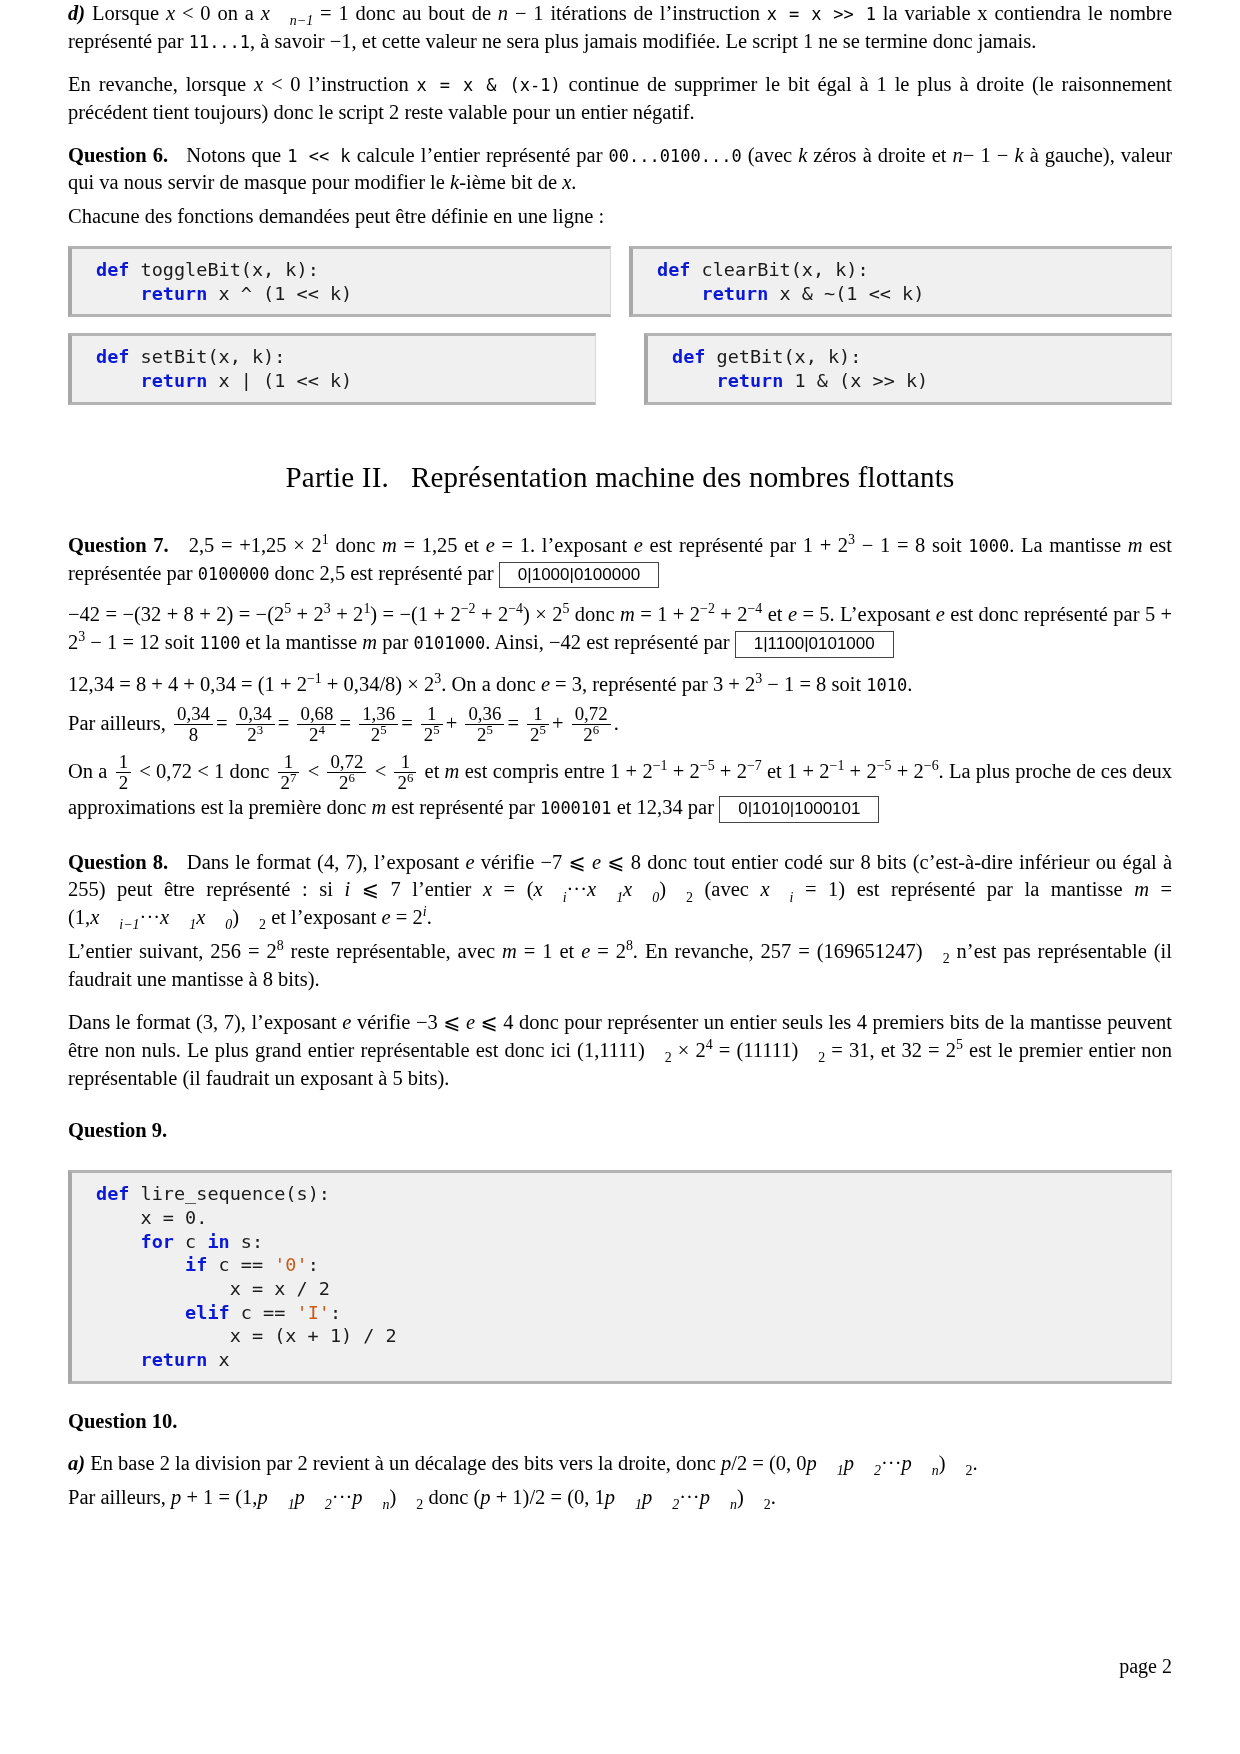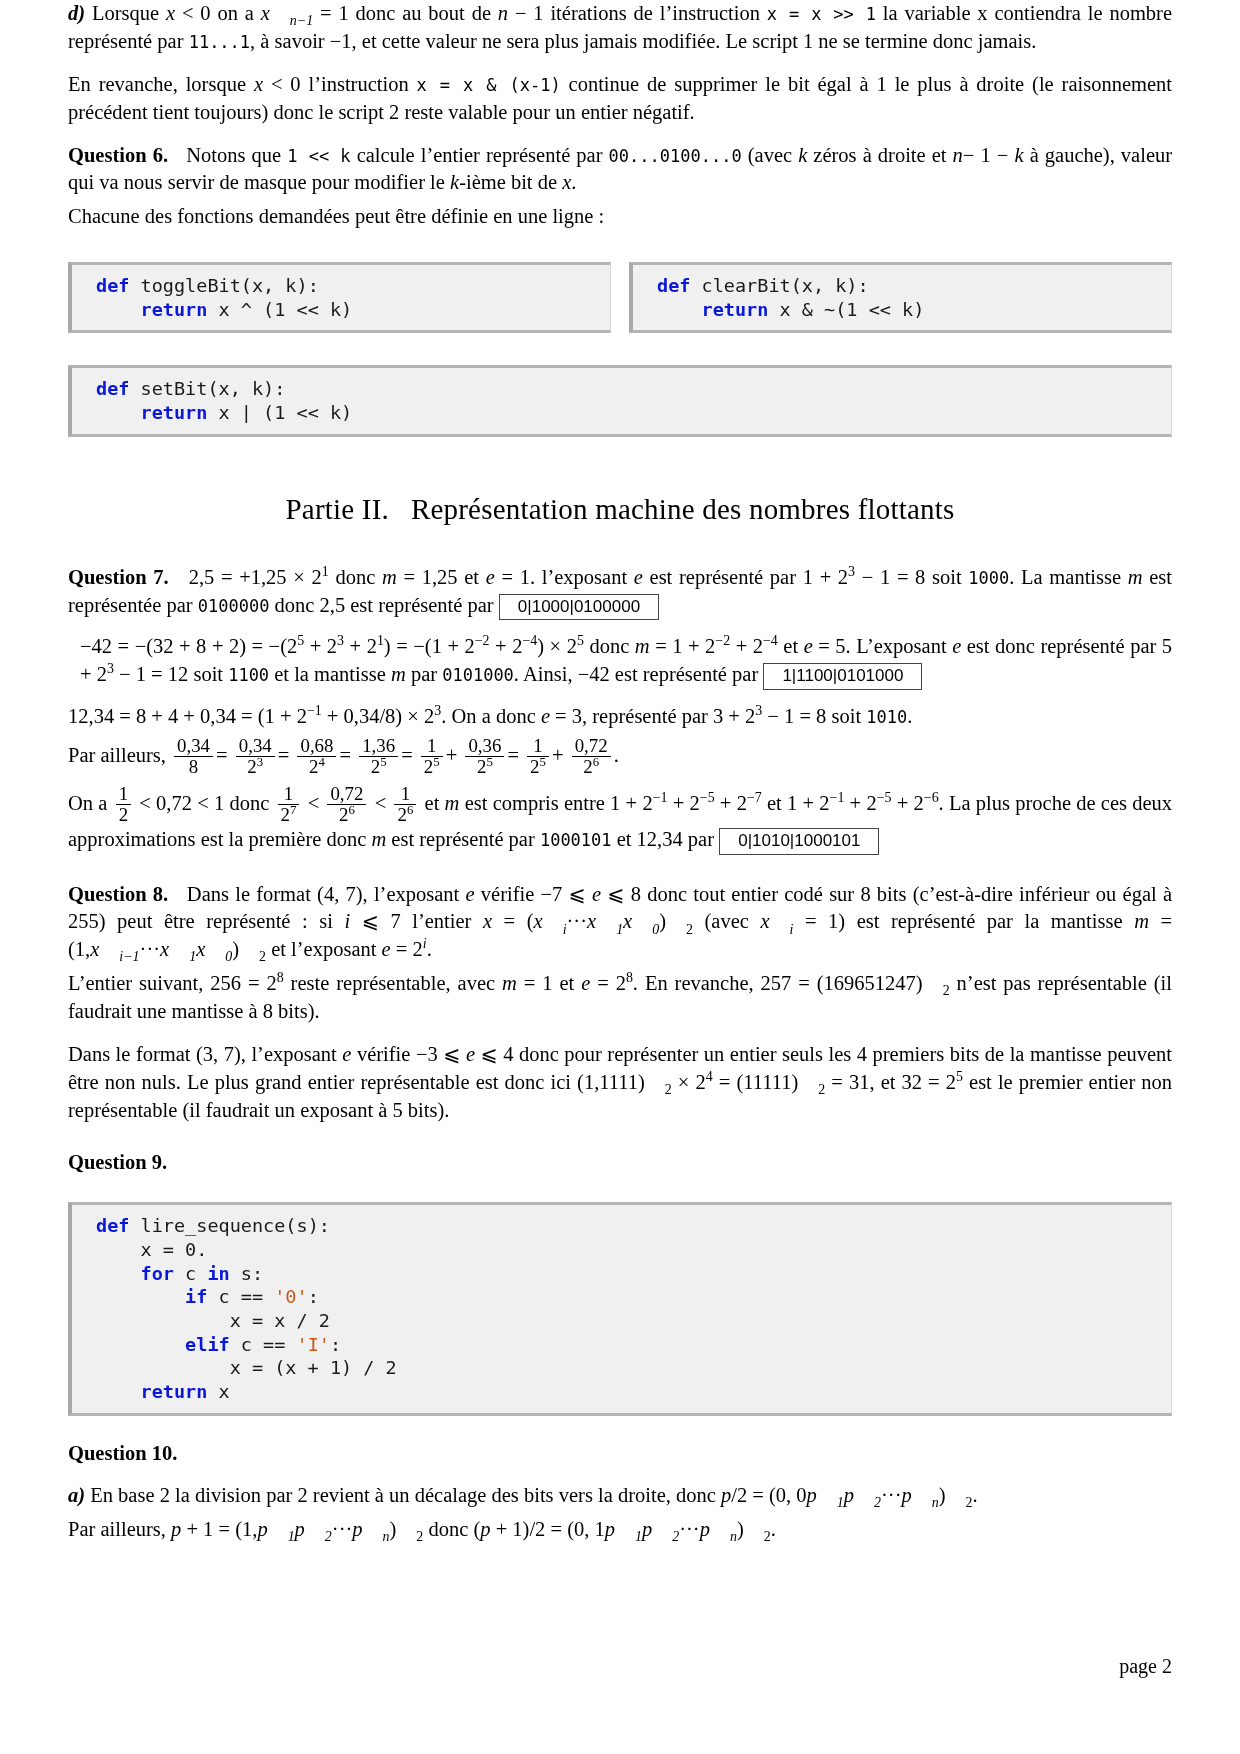--- a/index.html
+++ b/index.html
@@ -73,21 +73,21 @@
     font-family:"DejaVu Sans Mono", monospace;
     font-size:18.5px;
     line-height:1.28;
     white-space:pre;
     color:#1a1a1a;
   }
   .kw { color:#0b19d6; font-weight:bold; }
   .str { color:#c85a18; }
 
   .coderow { display:flex; gap:18px; margin-top:6px; }
-  .coderow > .codebox { flex:1 1 0;margin-top:16px; }
+  .coderow > .codebox { flex:1 1 0; }
 
   h2.part {
     text-align:center;
     font-weight:normal;
     font-size:29px;
     margin:56px 0 38px 0;
     letter-spacing:0.2px;
   }
   h2.part .sep { display:inline-block; width:22px; }
 
@@ -152,20 +152,24 @@
         <pre><span class="kw">def</span><span> clearBit(x, k):</span>
     <span class="kw">return</span><span> x &amp; ~(1 &lt;&lt; k)</span></pre>
       </div>
   </div>
 
   <div class="coderow" style="margin-top:16px;gap:48px;">
     <div class="codebox">
         <pre><span class="kw">def</span><span> setBit(x, k):</span>
     <span class="kw">return</span><span> x | (1 &lt;&lt; k)</span></pre>
       </div>
+    <div class="codebox">
+        <pre><span class="kw">def</span><span> getBit(x, k):</span>
+    <span class="kw">return</span><span> 1 &amp; (x &gt;&gt; k)</span></pre>
+      </div>
   </div>
 
   <h2 class="part">
     <span>Partie II.</span><span class="sep"></span><span>Représentation machine des nombres flottants</span>
   </h2>
 
   <p class="para tight">
     <span class="qlabel">Question 7.</span>
     &nbsp;
     <span>2,5 = +1,25 × 2</span><sup>1</sup>
@@ -178,21 +182,21 @@
     <span>est représenté par 1 + 2</span><sup>3</sup>
     <span>− 1 = 8 soit</span>
     <code class="tt">1000</code><span>. La mantisse</span>
     <i>m</i>
     <span>est représentée par</span>
     <code class="tt">0100000</code>
     <span>donc 2,5 est représenté par</span>
     <span class="boxed">0|1000|0100000</span>
   </p>
 
-  <p class="para tight" style="margin-top:13px;margin-left:12px;">
+  <p class="para tight" style="margin-top:13px;">
     <span>−42 = −(32 + 8 + 2) = −(2</span><sup>5</sup><span> + 2</span><sup>3</sup><span> + 2</span><sup>1</sup><span>) = −(1 + 2</span><sup>−2</sup><span> + 2</span><sup>−4</sup><span>) × 2</span><sup>5</sup>
     <span>donc</span>
     <i>m</i>
     <span>= 1 + 2</span><sup>−2</sup><span> + 2</span><sup>−4</sup>
     <span>et</span>
     <i>e</i>
     <span>= 5. L’exposant</span>
     <i>e</i>
     <span>est donc représenté par 5 + 2</span><sup>3</sup>
     <span>− 1 = 12 soit</span>

